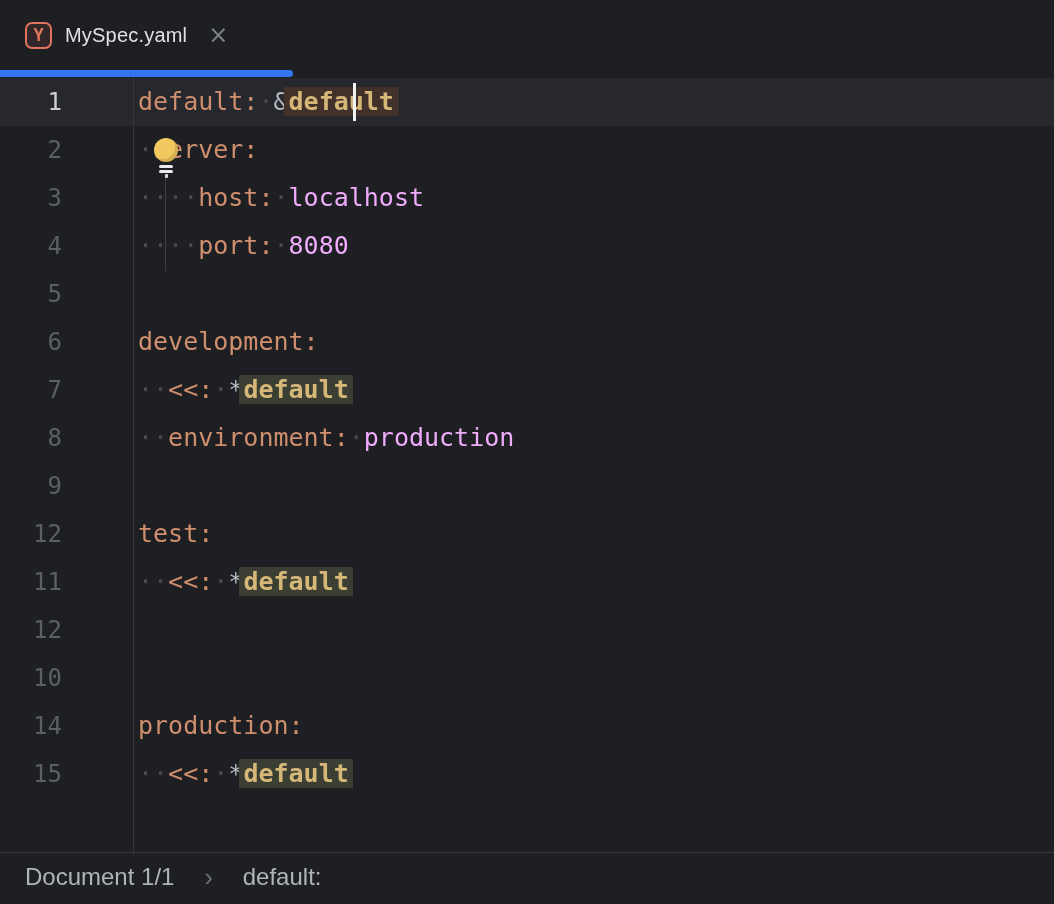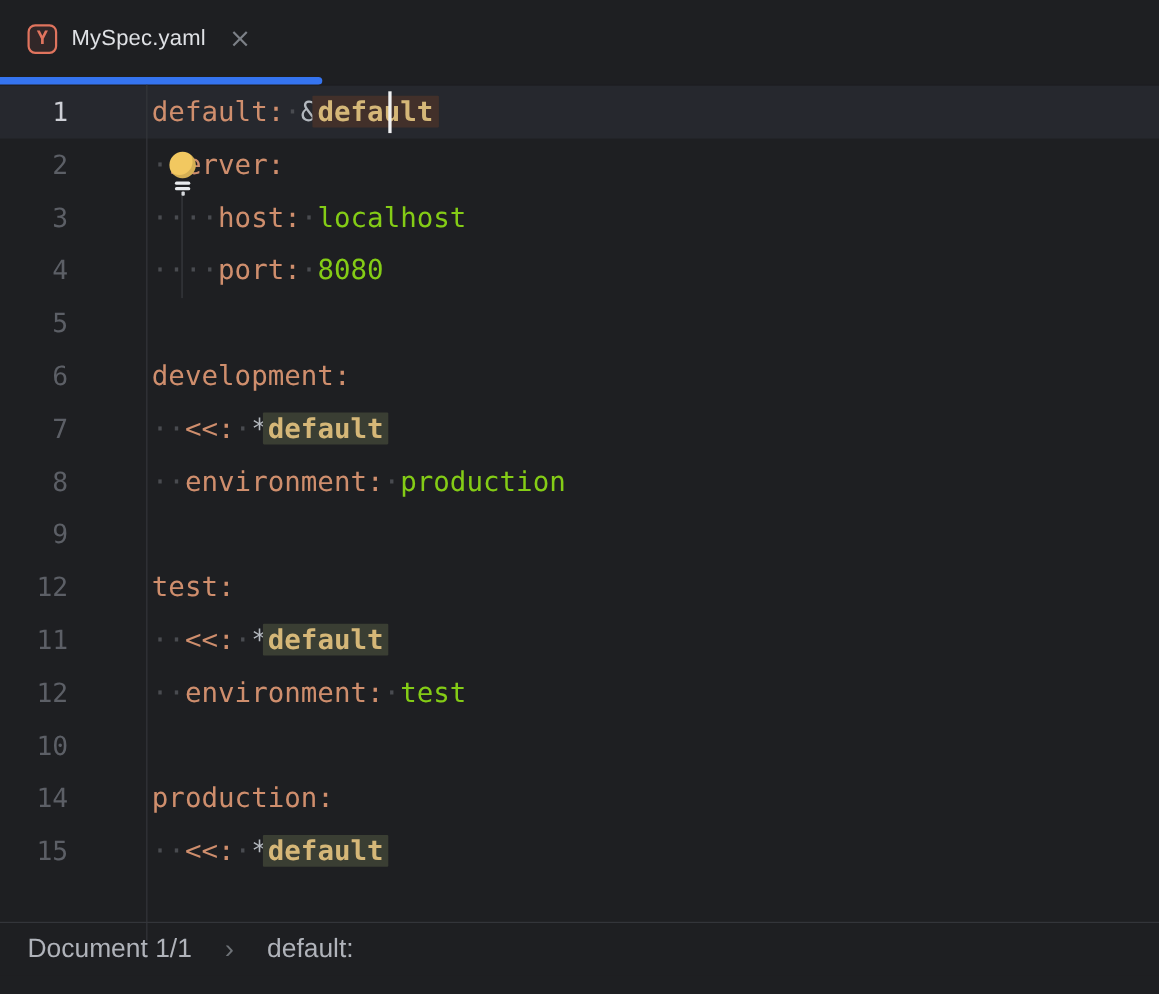--- a/index.html
+++ b/index.html
@@ -44,21 +44,21 @@
   .row { position:relative; height:48px; display:flex; }
   .row.active { background:#26282e; }
   .gutter-num {
     width:62px; flex:0 0 auto; text-align:right; line-height:48px;
     font-size:24px; color:#5c5f66; user-select:none;
   }
   .row.active .gutter-num { color:#ced0d6; }
   .gutter-pad { width:71px; flex:0 0 auto; }
   .code { flex:1; white-space:pre; line-height:48px; padding-left:5px; color:#bcbec4; }
   .c-key   { color:#cf8e6d; }
-  .c-val   { color:#84cc16; }
+  .c-val   { color:#f0abfc; }
   .c-punct { color:#b3b8be; }
   .c-ws    { color:#494b50; }
   .c-anchor{ color:#d5b778;font-weight:bold; }
   .hl-write { background:#42302a; padding:0 5px; margin:0 -5px; line-height:44px; border-radius:1px; }
   .hl-read  { background:#3a3e33; padding:0 4px; margin:0 -4px; line-height:40px; border-radius:1px; }
 
   .caret {
     position:absolute; left:353px; top:5px; width:3px; height:38px;
     background:#f0f1f2; z-index:6;
   }
@@ -70,21 +70,21 @@
     background:#f2c860;
     box-shadow:inset -3px -3px 0 rgba(0,0,0,0.12);
   }
   .bulb-line { position:absolute; left:6px; width:14px; height:3px; background:#e8eaed; border-radius:2px; }
   .bulb-line.l1 { top:27px; }
   .bulb-line.l2 { top:32px; }
   .bulb-stem { position:absolute; left:11.5px; top:36px; width:3px; height:4px; background:#d7dade; border-radius:1px; }
 
   
   .breadcrumbs {
-    position:absolute; left:0; bottom:17px; width:1054px; height:49px;
+    position:absolute; left:0; bottom:3px; width:1054px; height:49px;
     border-top:1px solid #36383d; background:#1e1f22;
     display:flex; align-items:center; padding-left:25px; gap:30px;
     font-size:24px; color:#b0b3ba;
   }
   .crumb { cursor:pointer; }
   .crumb-sep { color:#6e7277; font-size:25px; }
 </style>
 </head>
 <body>
 
@@ -162,21 +162,20 @@
         <div class="code"><span class="c-key">test:</span></div>
       </div>
       <div class="row">
         <div class="gutter-num">11</div>
         <div class="gutter-pad"></div>
         <div class="code"><span class="c-ws">··</span><span class="c-key">&lt;&lt;:</span><span class="c-ws">·</span><span class="c-punct">*</span><span class="c-anchor hl-read">default</span></div>
       </div>
       <div class="row">
         <div class="gutter-num">12</div>
         <div class="gutter-pad"></div>
-        <div class="code"><span class="c-ws">··</span><span class="c-key">environment:</span><span class="c-ws">·</span><span class="c-val">test</span></div>
       </div>
       <div class="row">
         <div class="gutter-num">10</div>
         <div class="gutter-pad"></div>
         <div class="code"></div>
       </div>
       <div class="row">
         <div class="gutter-num">14</div>
         <div class="gutter-pad"></div>
         <div class="code"><span class="c-key">production:</span></div>

